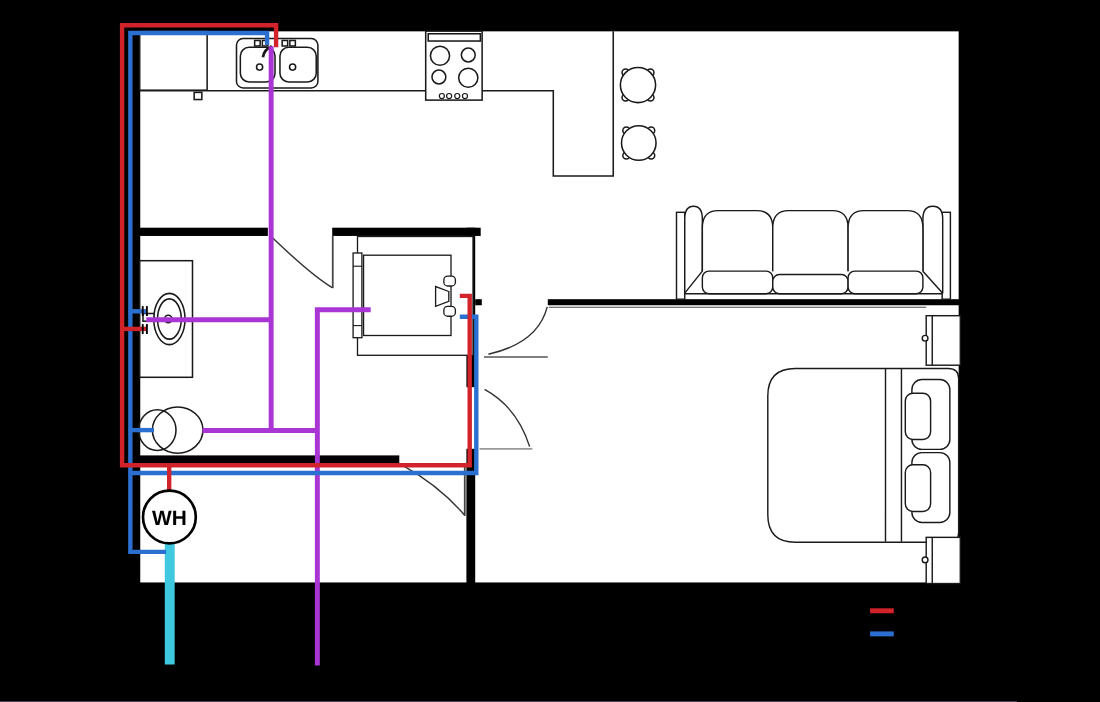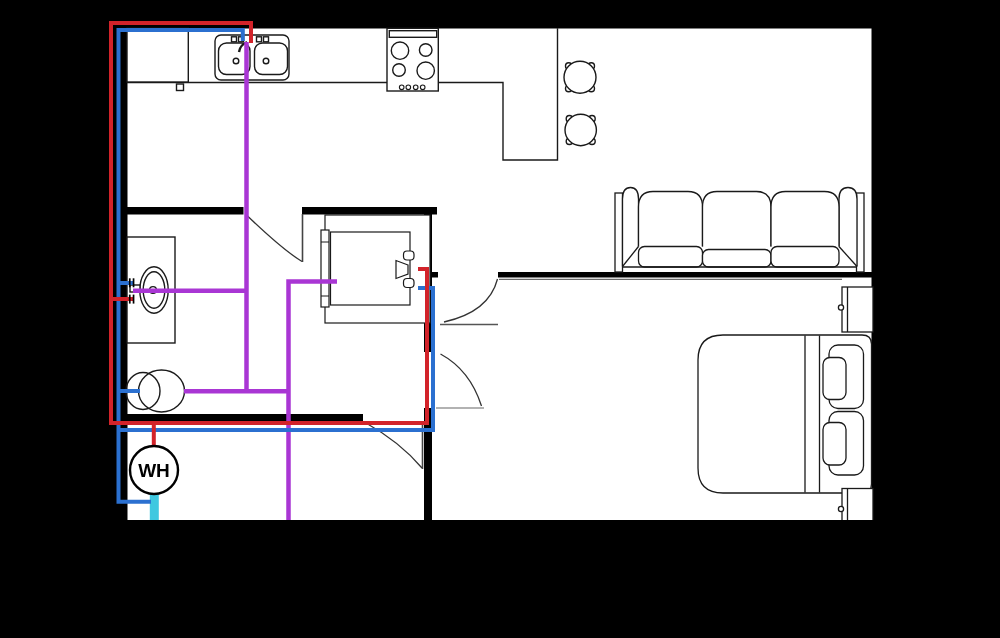--- a/index.html
+++ b/index.html
@@ -1,16 +1,16 @@
 <!DOCTYPE html>
 <html><head>
 <meta charset="utf-8">
 <style>
   html,body{margin:0;padding:0;background:#000;}
-  .stage{position:relative;width:1000px;height:520px;background:#f0abfc;overflow:hidden;
+  .stage{position:relative;width:1000px;height:638px;background:#f0abfc;overflow:hidden;
          font-family:"Liberation Sans", sans-serif;}
   svg{position:absolute;left:0;top:0;}
   .wh-text{font-family:"Liberation Sans", sans-serif;font-weight:bold;font-size:19px;fill:#000;}
 </style>
 </head>
 <body>
 
 <div class="stage">
 <svg width="1000" height="638" viewBox="0 0 1000 638">
 

